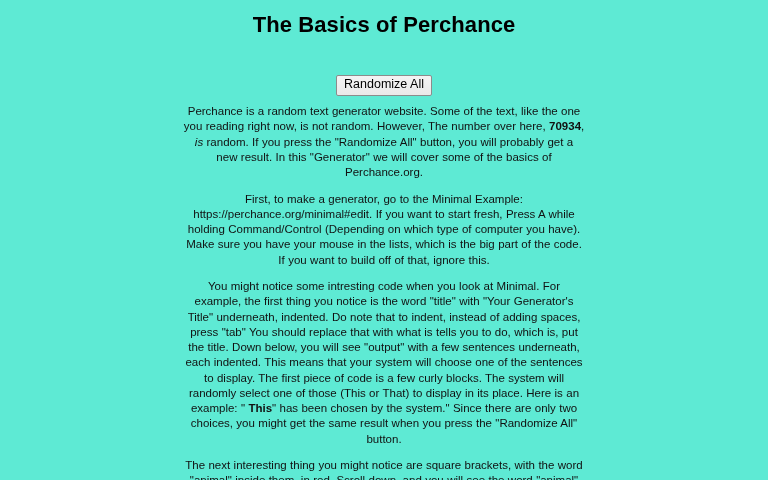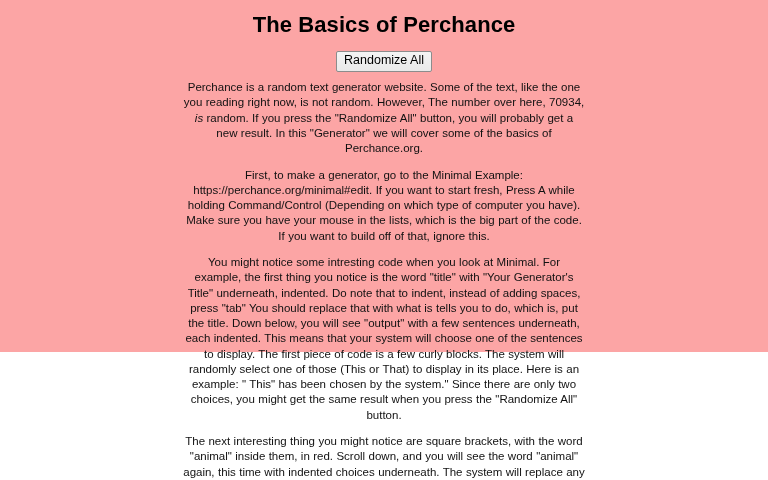--- a/index.html
+++ b/index.html
@@ -11,37 +11,37 @@
     width: 768px;
     height: 480px;
     overflow: hidden;
   }
   body {
     font-family: "Liberation Sans", sans-serif;
     color: #000000;
   }
   .page {
     width: 768px;
-    height: 352px;
+    height: 480px;
     position: relative;
-    background: #fca5a5;
+    background: #5eead4;
   }
   .page-title {
     text-align: center;
     font-size: 22px;
     font-weight: bold;
     line-height: 1.2;
     margin: 0;
     padding-top: 12px;
     letter-spacing: 0.1px;
     color: #000000;
   }
   .button-row {
     text-align: center;
-    margin-top: 12px;
+    margin-top: 36px;
   }
   .randomize-button {
     font-family: "Liberation Sans", sans-serif;
     font-size: 12.5px;
     line-height: 1.1;
     padding: 2px 7px 3px 7px;
     background: #efefef;
     background-image: linear-gradient(#f4f4f4, #e9e9e9);
     border: 1px solid #8c8c8c;
     border-radius: 2px;
@@ -54,21 +54,21 @@
     padding-top: 8px;
   }
   .para {
     text-align: center;
     font-size: 11.5px;
     line-height: 1.33;
     margin: 0 0 11px 0;
     color: #111111;
     word-spacing: 0.2px;
   }
-  .para b { font-weight: normal; }
+  .para b { font-weight: bold; }
   .para i { }
 </style>
 </head>
 <body>
 
 <div class="page">
 
   <h1 class="page-title">The Basics of Perchance</h1>
 
   <div class="button-row">

